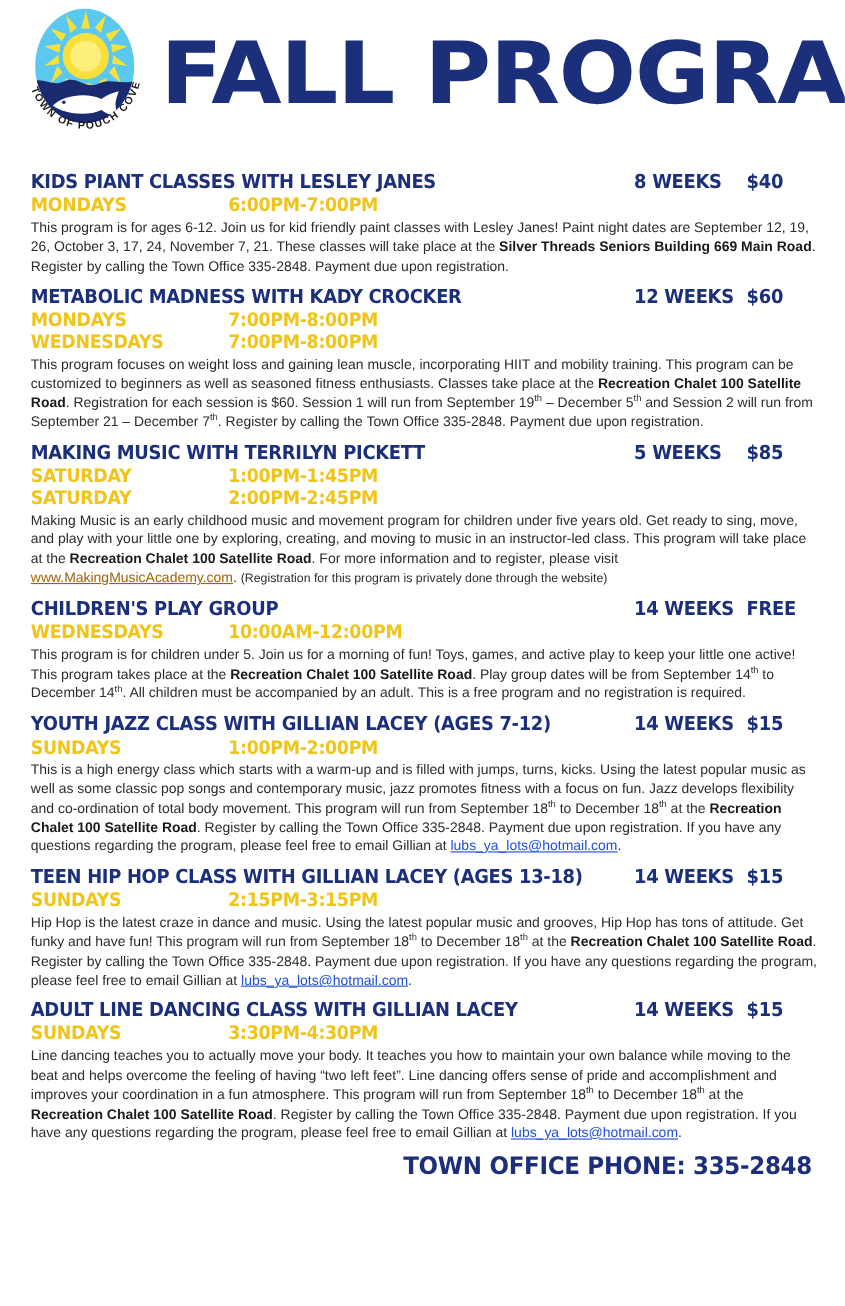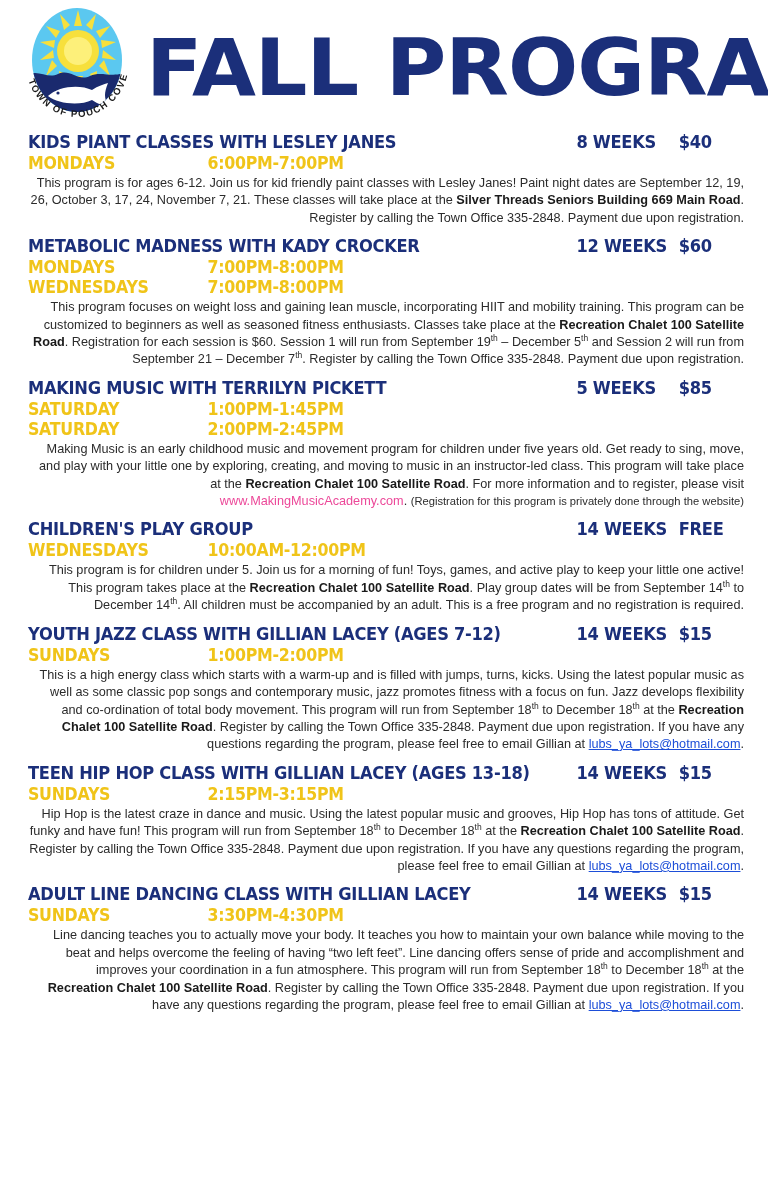--- a/index.html
+++ b/index.html
@@ -49,20 +49,21 @@
     transform-origin: left center;
     white-space: nowrap;
     margin-left: 10px;
     margin-top: 4px;
   }
 
   
   .programs {
     padding: 0 24px 0 28px;
     box-sizing: border-box;
+    margin-top: 24px;
   }
   .program {
     margin-bottom: 9px;
   }
   .prog-head {
     display: flex;
     align-items: baseline;
     color: #1b2f7a;
     font-family: "DejaVu Sans", sans-serif;
     font-weight: bold;
@@ -109,30 +110,31 @@
     flex: 1 1 auto;
     white-space: nowrap;
   }
 
   .prog-desc {
     font-family: "Liberation Sans", sans-serif;
     font-size: 12.7px;
     line-height: 17.4px;
     color: #2b2b2b;
     margin-top: 2px;
-    text-align: right;
+    text-align: left;
   }
   .prog-desc b { font-weight: bold; color: #1a1a1a; }
   .prog-desc sup {
     font-size: 8.5px;
     vertical-align: super;
     line-height: 0;
   }
   .link {
-    color: #ec4899;
+    color: #a16207;
+    text-decoration: underline;
   }
   .link-dark {
     color: #1d4ed8;
     text-decoration: underline;
   }
   .small-note {
     font-size: 11.2px;
   }
 
   
@@ -299,14 +301,17 @@
           <span class="prog-price">$15</span>
         </div>
         <div class="schedule-row">
           <span class="sched-day">SUNDAYS</span>
           <span class="sched-time">3:30PM-4:30PM</span>
         </div>
         <div class="prog-desc">Line dancing teaches you to actually move your body. It teaches you how to maintain your own balance while moving to the beat and helps overcome the feeling of having “two left feet”. Line dancing offers sense of pride and accomplishment and improves your coordination in a fun atmosphere. This program will run from September 18<sup>th</sup> to December 18<sup>th</sup> at the <b>Recreation Chalet 100 Satellite Road</b>. Register by calling the Town Office 335-2848. Payment due upon registration. If you have any questions regarding the program, please feel free to email Gillian at <span class="link-dark">lubs_ya_lots@hotmail.com</span>.</div>
       </div>
     </div>
 
+  <div class="footer">
+    <div class="footer-phone">TOWN OFFICE PHONE: 335-2848</div>
+  </div>
 
 </div>
 
 </body></html>

